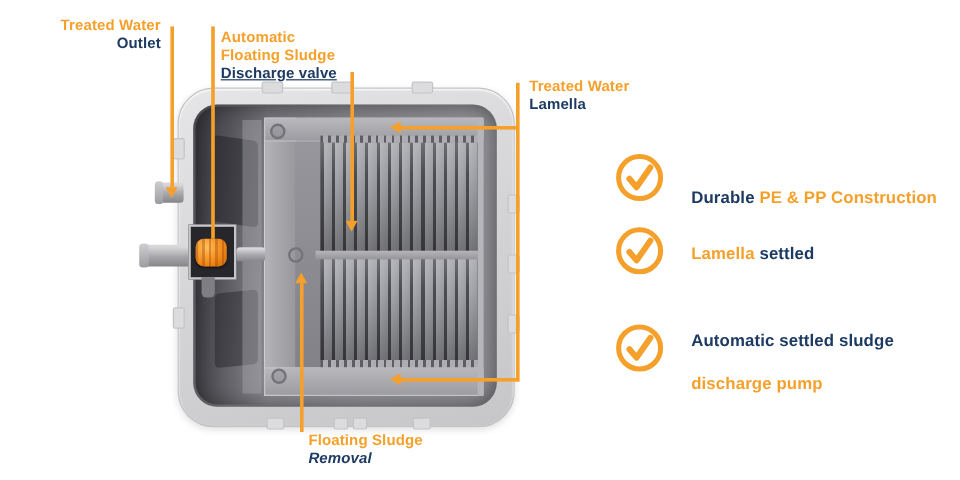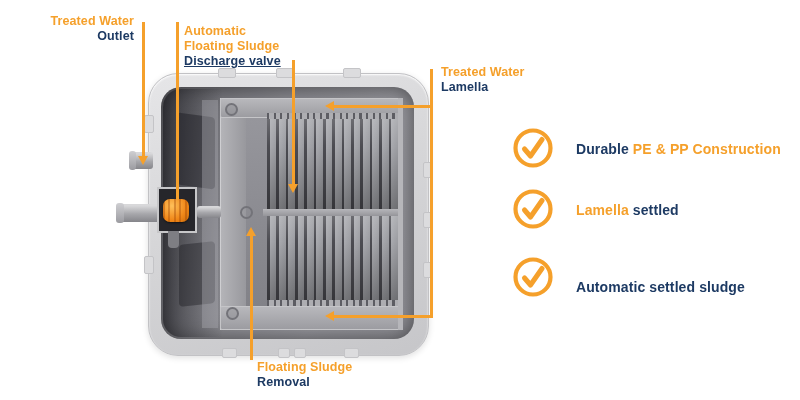--- a/index.html
+++ b/index.html
@@ -156,24 +156,24 @@
   </div>
 
 
   <div class="abs callout" style="left:441px;top:65px;">
     <span class="orange" style="display:block;">Treated Water</span>
     <span class="navy" style="display:block;">Lamella</span>
   </div>
 
   <div class="abs callout" style="left:257px;top:360px;">
     <span class="orange" style="display:block;">Floating Sludge</span>
-    <span class="navy" style="display:block;">Removal</span>
-  </div>
-
-  <div class="abs feature" style="left:513px;top:128px;">
+    <span class="navy" style="display:block;font-style:italic;">Removal</span>
+  </div>
+
+  <div class="abs feature" style="left:513px;top:128px;align-items:flex-end;">
     <span>
       <svg width="40" height="40" viewBox="0 0 40 40">
         <circle cx="20" cy="20" r="17.5" fill="none" stroke="#F5A02B" stroke-width="4.2"></circle>
         <path d="M11.5 21 L17.5 28 L29 11.5" fill="none" stroke="#F5A02B" stroke-width="5" stroke-linecap="round" stroke-linejoin="round"></path>
       </svg>
     </span>
     <span class="ftext">
       <span class="navy">Durable</span>
       <span class="orange">PE &amp; PP Construction</span>
     </span>
@@ -194,16 +194,17 @@
 
   <div class="abs feature" style="left:513px;top:257px;">
     <span>
       <svg width="40" height="40" viewBox="0 0 40 40">
         <circle cx="20" cy="20" r="17.5" fill="none" stroke="#F5A02B" stroke-width="4.2"></circle>
         <path d="M11.5 21 L17.5 28 L29 11.5" fill="none" stroke="#F5A02B" stroke-width="5" stroke-linecap="round" stroke-linejoin="round"></path>
       </svg>
     </span>
     <span class="ftext blocky">
       <span class="navy">Automatic settled sludge</span>
+      <span class="orange">discharge pump</span>
     </span>
   </div>
 
 </div>
 
 </body></html>

